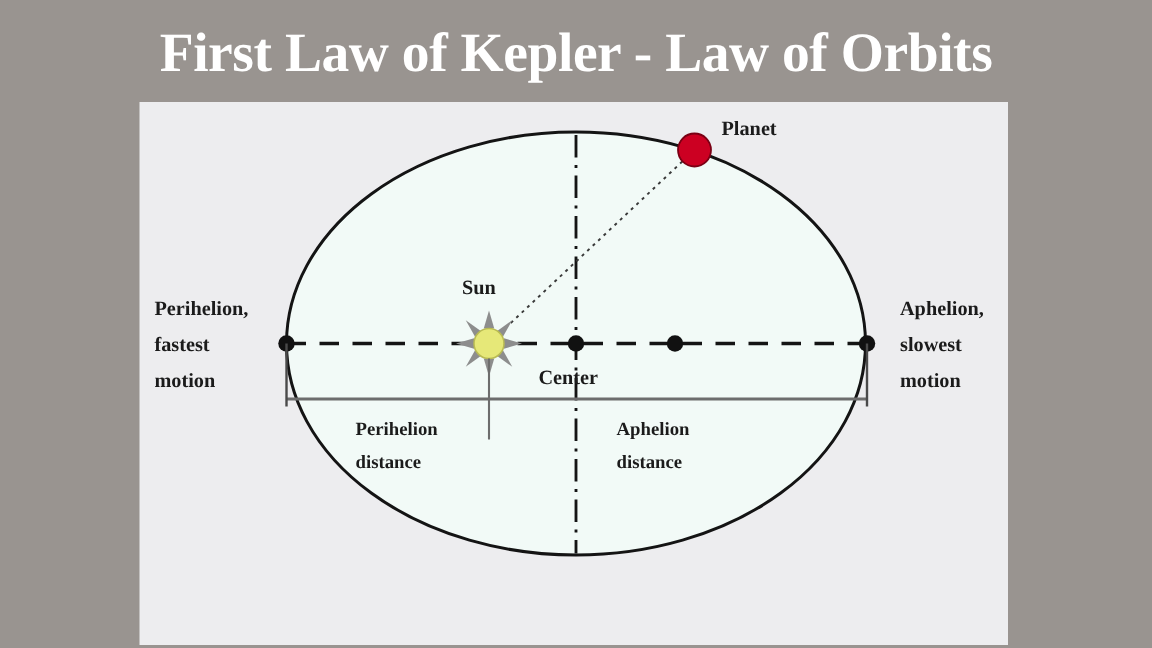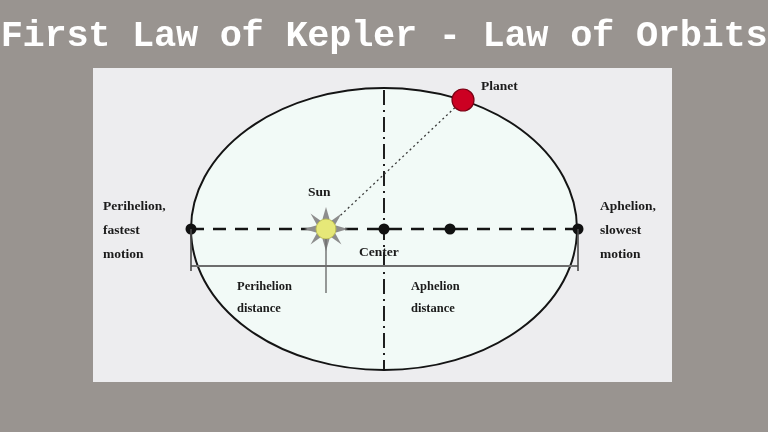--- a/index.html
+++ b/index.html
@@ -18,33 +18,33 @@
     position: absolute;
     inset: 0;
   }
   .page-title {
     position: absolute;
     left: 0;
     top: 14px;
     width: 768px;
     text-align: center;
     color: #ffffff;
-    font-family: Liberation Mono, monospace;
+    font-family: Liberation Serif, serif;
     font-weight: bold;
     font-size: 37px;
     line-height: 44px;
     letter-spacing: -0.3px;
     white-space: nowrap;
   }
   .diagram-panel {
     position: absolute;
     left: 93px;
     top: 68px;
     width: 579px;
-    height: 314px;
+    height: 362px;
     background: #ededef;
     overflow: hidden;
   }
   .diagram-svg {
     display: block;
     width: 579px;
     height: 314px;
   }
   .dlabel {
     font-family: "Liberation Serif", serif;

